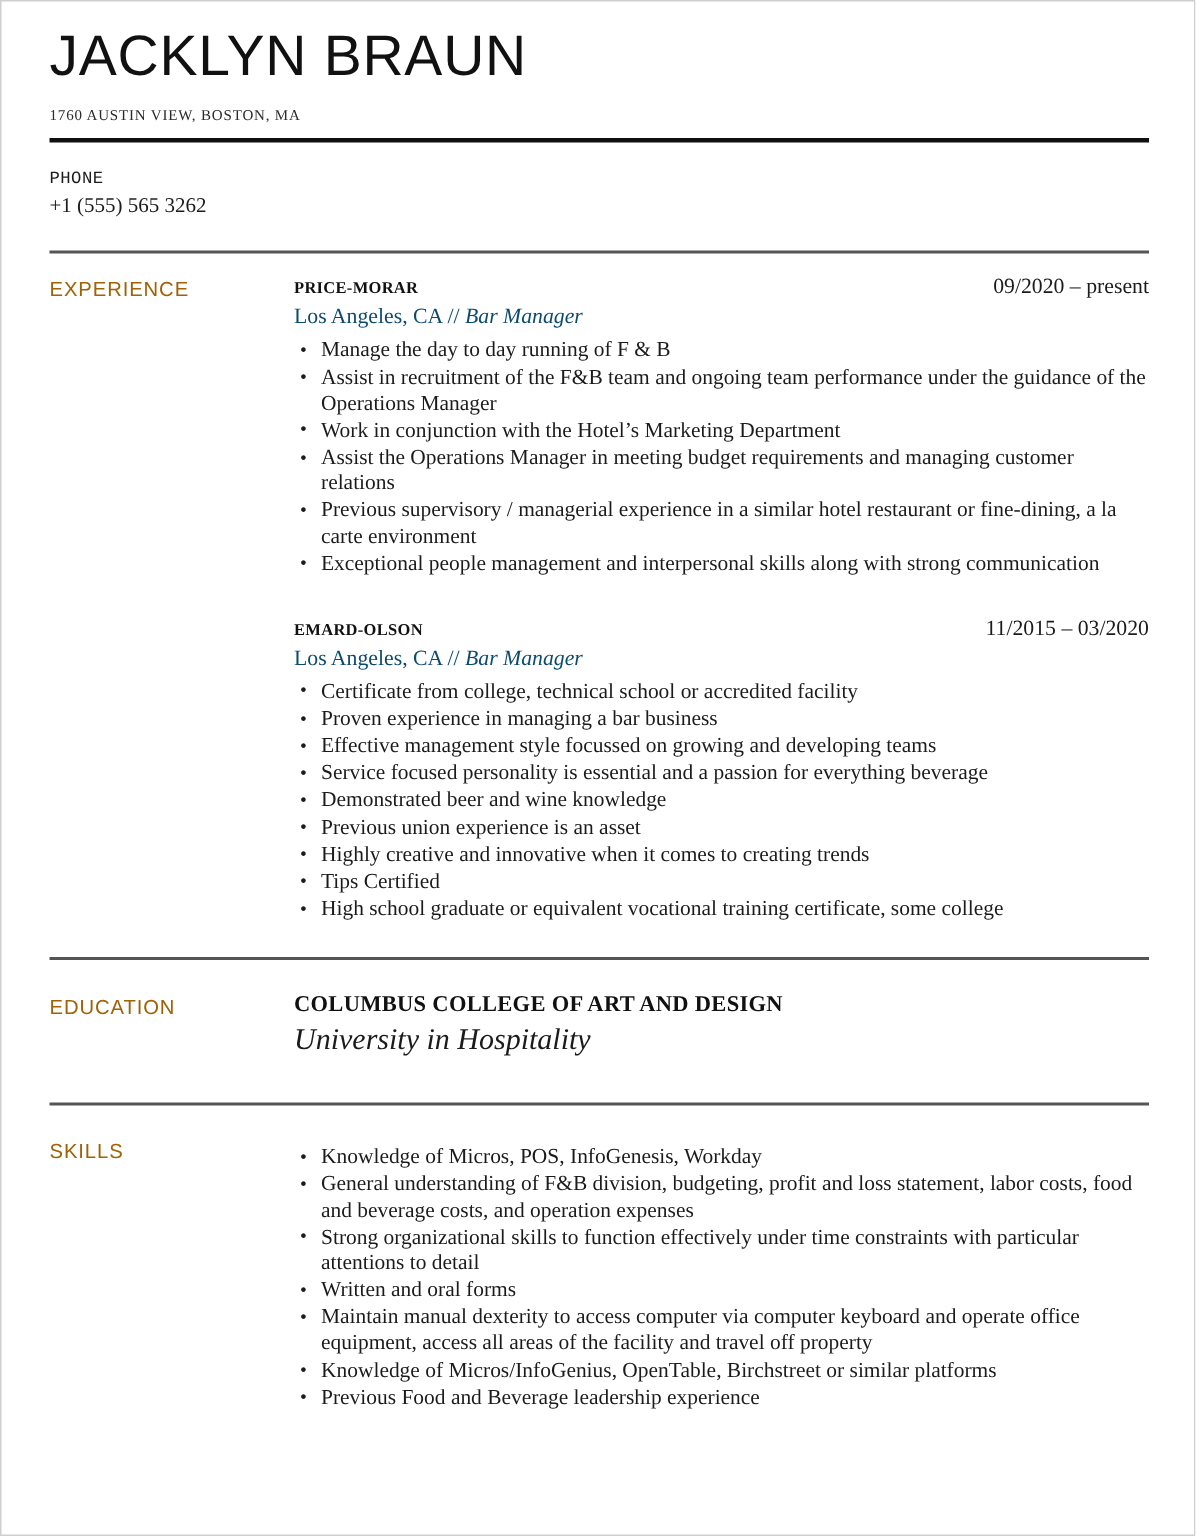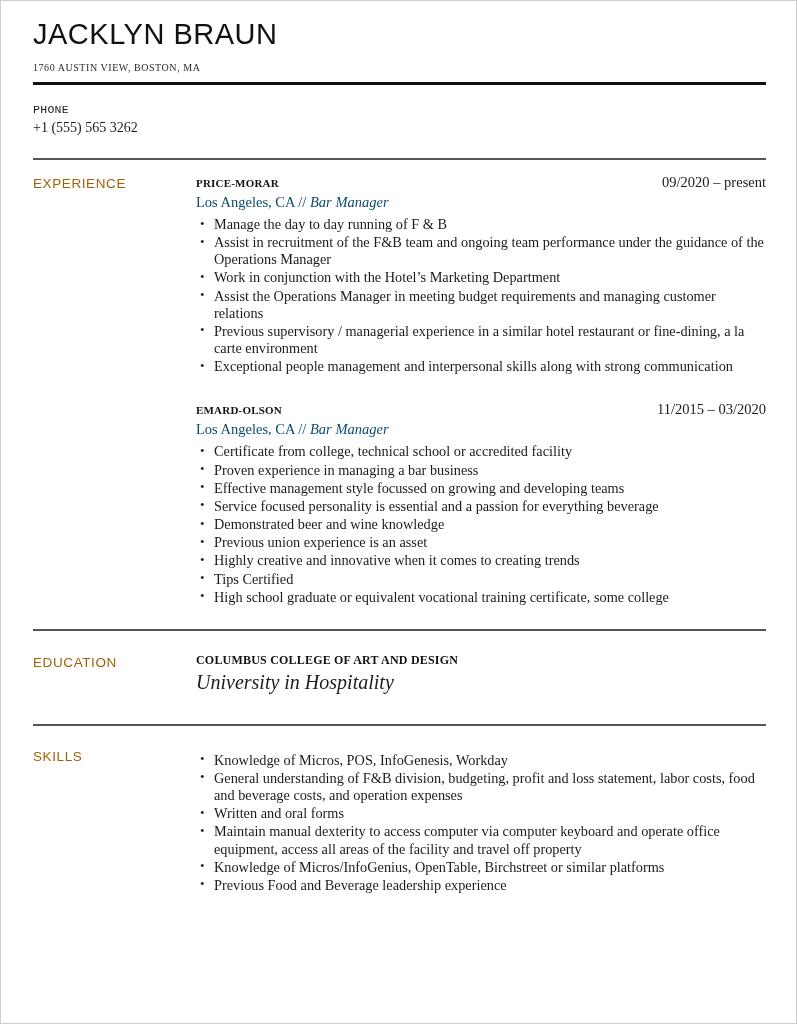--- a/index.html
+++ b/index.html
@@ -22,21 +22,21 @@
   .inner {
     position: absolute;
     left: 32px;
     top: 0;
     width: 733px;
   }
 
   
   .name {
     font-family: "Liberation Sans", "DejaVu Sans", sans-serif;
-    font-size: 29px;
+    font-size: 38px;
     font-weight: 400;
     letter-spacing: 0.5px;
     color: #111111;
     line-height: 1.05;
     margin-top: 18px;
     white-space: nowrap;
   }
   .address {
     font-family: "Liberation Serif", "DejaVu Serif", serif;
     font-size: 10px;
@@ -142,21 +142,21 @@
     left: 4px;
     top: -0.5px;
     font-size: 13px;
     color: #1b1b1b;
   }
 
   
   .edu-school {
     font-family: "Liberation Serif", "DejaVu Serif", serif;
     font-weight: bold;
-    font-size: 12px;
+    font-size: 15px;
     letter-spacing: 0.2px;
     color: #111111;
   }
   .edu-degree {
     font-family: "Liberation Serif", "DejaVu Serif", serif;
     font-style: italic;
     font-size: 20px;
     color: #1b1b1b;
     margin-top: 3px;
   }
@@ -244,20 +244,21 @@
     <div class="block-gap-edu-bottom"></div>
     <div class="rule-thin"></div>
     <div class="block-gap-skills"></div>
 
     <div class="section">
       <div class="section-label">SKILLS</div>
       <div class="section-body">
         <ul class="bullets">
           <li>Knowledge of Micros, POS, InfoGenesis, Workday</li>
           <li>General understanding of F&amp;B division, budgeting, profit and loss statement, labor costs, food and beverage costs, and operation expenses</li>
+          <li>Strong organizational skills to function effectively under time constraints with particular attentions to detail</li>
           <li>Written and oral forms</li>
           <li>Maintain manual dexterity to access computer via computer keyboard and operate office equipment, access all areas of the facility and travel off property</li>
           <li>Knowledge of Micros/InfoGenius, OpenTable, Birchstreet or similar platforms</li>
           <li>Previous Food and Beverage leadership experience</li>
         </ul>
       </div>
     </div>
 
   </div>
 </div>

